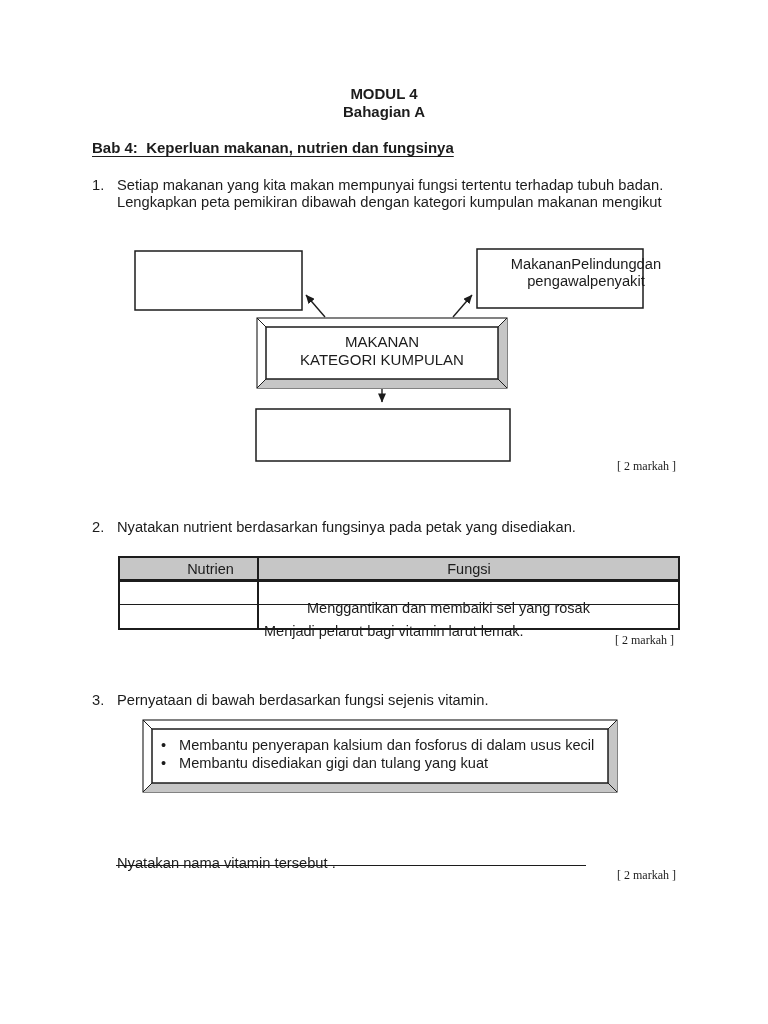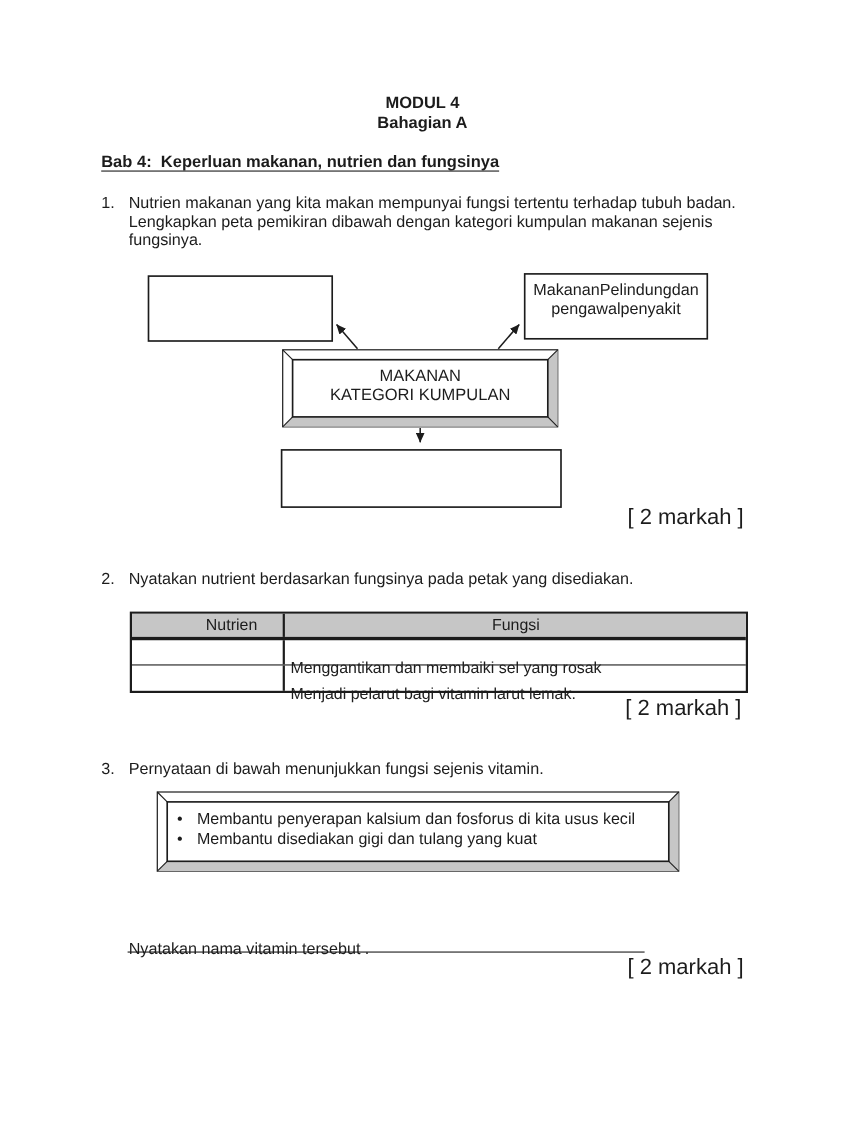--- a/index.html
+++ b/index.html
@@ -16,30 +16,30 @@
   .body-text{font-size:14.7px;line-height:17px;white-space:pre;}
   .wrapless{white-space:pre;text-align:center;}
   svg.layer{position:absolute;left:0;top:0;}
   .shape{fill:#ffffff;stroke:var(--ink,#1c1c1c);stroke-width:1.5px;}
   .shape-thin{fill:#ffffff;stroke:var(--ink,#1c1c1c);stroke-width:1.1px;}
   .face{fill:var(--bevel-gray,#c6c6c6);stroke:none;}
   .edge{stroke:var(--ink,#1c1c1c);stroke-width:1px;fill:none;}
   .arrow{stroke:var(--ink,#1c1c1c);stroke-width:1.4px;fill:none;}
   .ah{fill:var(--ink,#1c1c1c);}
   .heading-underline{text-decoration:underline;text-underline-offset:3px;}
-  .box-label{font-size:14.7px;line-height:16.5px;}
-  .marks{font-size:20px;}
+  .box-label{font-size:14.7px;line-height:16.5px;margin-left:26px;}
+  .marks{font-size:12px;font-family:Liberation Serif, serif;}
   
   .tbl{left:118px;top:556px;width:562px;box-sizing:border-box;border:2px solid var(--ink,#1c1c1c);font-size:14.5px;}
   .trow{display:flex;box-sizing:border-box;}
   .thead{background:var(--table-header-bg,#c6c6c6);border-bottom:3px solid var(--ink,#1c1c1c);}
   .c1{width:139px;box-sizing:border-box;border-right:2px solid var(--ink,#1c1c1c);flex:none;padding-left:44px;}
   .c2{flex:1;box-sizing:border-box;padding:18px 4px 0 5px;}
   .thead .c1,.thead .c2{text-align:center;padding-top:3px;}
-  .rA{border-bottom:1.5px solid var(--ink,#1c1c1c);}
+  .rA{border-bottom:1.5px solid var(--ink,#1c1c1c);gap:43px;}
   .thead{height:24px;}
   .rA,.rB{height:23px;}
   
   .bullet-row{display:flex;font-size:14.6px;line-height:17.5px;}
   .bullet-dot{width:18px;flex:none;}
   .answer-line{border-bottom:1.4px solid var(--ink,#1c1c1c);}
 </style>
 </head>
 <body>
 
@@ -85,23 +85,22 @@
     </g>
   </svg>
 
   <div class="abs ctr bold" style="left:0;top:85px;width:768px;font-size:15px;">MODUL 4</div>
   <div class="abs ctr bold" style="left:0;top:103px;width:768px;font-size:15px;">Bahagian A</div>
 
   <div class="abs bold heading-underline wrapless" style="left:92px;top:139px;font-size:15px;">Bab 4:  Keperluan makanan, nutrien dan fungsinya</div>
 
   <div class="abs body-text" style="left:92px;top:177px;">1.</div>
   <div class="abs" style="left:117px;top:177px;">
-    <div class="body-text">Nutrien makanan yang kita makan mempunyai fungsi tertentu terhadap tubuh badan.</div>
-    <div class="body-text">Lengkapkan peta pemikiran dibawah dengan kategori kumpulan makanan sejenis</div>
-    <div class="body-text">fungsinya.</div>
+    <div class="body-text">Setiap makanan yang kita makan mempunyai fungsi tertentu terhadap tubuh badan.</div>
+    <div class="body-text">Lengkapkan peta pemikiran dibawah dengan kategori kumpulan makanan mengikut</div>
   </div>
 
   <div class="abs ctr box-label" style="left:477px;top:256px;width:166px;">
     <div>MakananPelindungdan</div>
     <div>pengawalpenyakit</div>
   </div>
   <div class="abs ctr" style="left:257px;top:333px;width:250px;font-size:15px;line-height:17.5px;">
     <div>MAKANAN</div>
     <div>KATEGORI KUMPULAN</div>
   </div>
@@ -122,26 +121,26 @@
     </div>
     <div class="trow rB">
       <div class="c1"></div>
       <div class="c2">Menjadi pelarut bagi vitamin larut lemak.</div>
     </div>
   </div>
 
   <div class="abs marks" style="right:94px;top:633px;">[ 2 markah ]</div>
 
   <div class="abs body-text" style="left:92px;top:692px;">3.</div>
-  <div class="abs body-text" style="left:117px;top:692px;">Pernyataan di bawah menunjukkan fungsi sejenis vitamin.</div>
+  <div class="abs body-text" style="left:117px;top:692px;">Pernyataan di bawah berdasarkan fungsi sejenis vitamin.</div>
 
   <div class="abs" style="left:161px;top:737px;width:445px;">
     <div class="bullet-row">
       <span class="bullet-dot">•</span>
-      <span>Membantu penyerapan kalsium dan fosforus di kita usus kecil</span>
+      <span>Membantu penyerapan kalsium dan fosforus di dalam usus kecil</span>
     </div>
     <div class="bullet-row">
       <span class="bullet-dot">•</span>
       <span>Membantu disediakan gigi dan tulang yang kuat</span>
     </div>
   </div>
 
   <div class="abs body-text" style="left:117px;top:819px;margin-top:36px;">Nyatakan nama vitamin tersebut .</div>
 
   <div class="abs answer-line" style="left:116px;top:849px;width:470px;height:16px;"></div>

